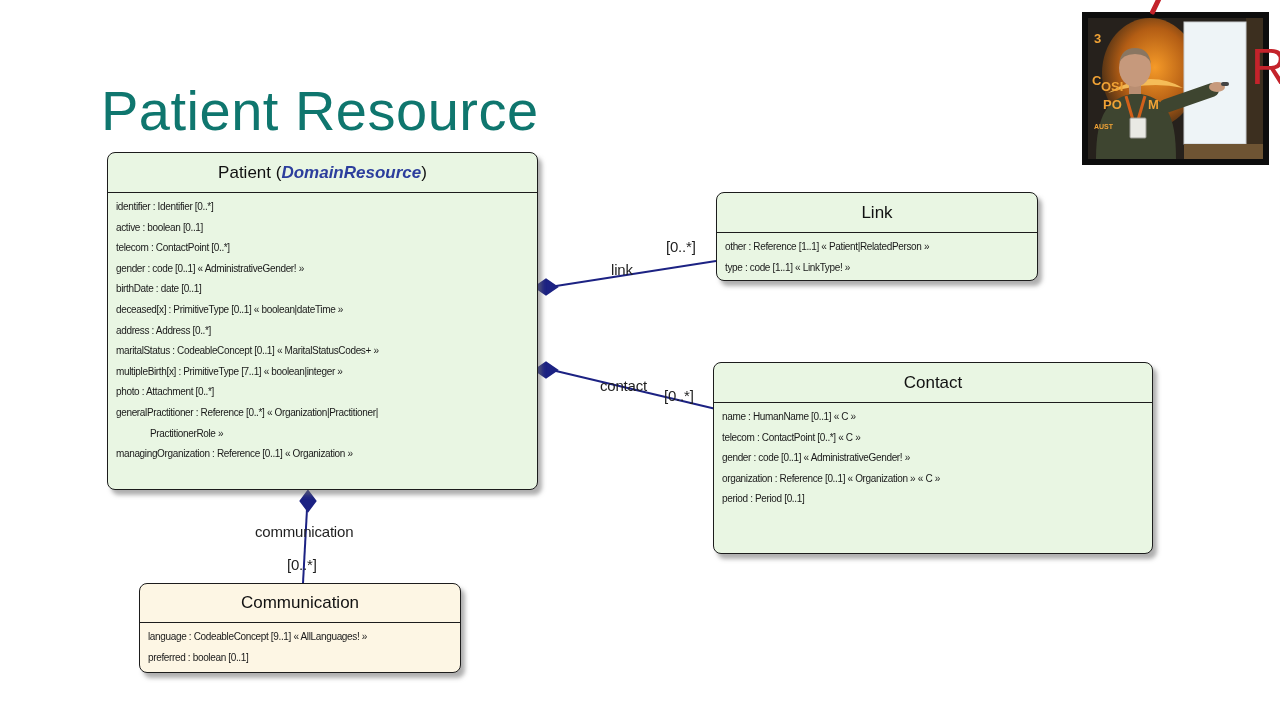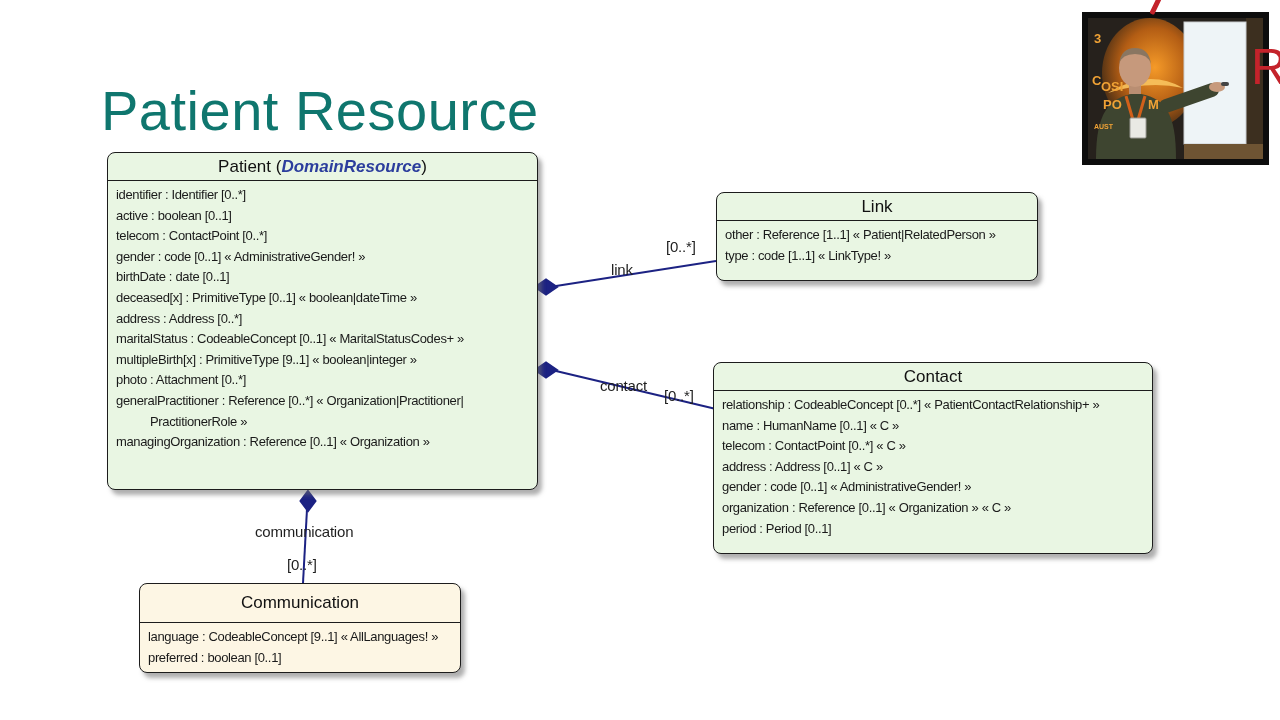--- a/index.html
+++ b/index.html
@@ -14,26 +14,26 @@
 
   
   .uml {
     position:absolute; box-sizing:border-box;
     border:1.6px solid #1c1c1c; border-radius:8px;
     box-shadow:4px 5px 4px rgba(110,110,110,0.55);
   }
   .uml.green { background:#e9f6e3; }
   .uml.cream { background:#fdf6e4; }
   .uml-header {
-    box-sizing:border-box; height:28px; display:flex; align-items:center; justify-content:center;
+    box-sizing:border-box; height:40px; display:flex; align-items:center; justify-content:center;
     border-bottom:1.6px solid #1c1c1c; font-size:17px; color:#111;
   }
   .uml-header .stereo { font-style:italic; color:#2c3e9d;font-weight:bold; }
   .uml-body {
-    padding:4px 8px 0 8px; font-size:13px; letter-spacing:-0.35px;
+    padding:4px 8px 0 8px; font-size:10px; letter-spacing:-0.35px;
     line-height:20.6px; color:#1a1a1a;
   }
   .attr-line { white-space:nowrap; }
   .attr-line.indent { padding-left:34px; }
 
   #box-patient       { left:107px; top:152px; width:431px; height:338px; }
   #box-link          { left:716px; top:192px; width:322px; height:89px;  }
   #box-contact       { left:713px; top:362px; width:440px; height:192px; }
   #box-communication { left:139px; top:583px; width:322px; height:90px;  }
   #box-communication .uml-header { height:39px; }
@@ -103,43 +103,41 @@
   </div>
   <div class="uml-body">
       <div class="attr-line">identifier : Identifier [0..*]</div>
       <div class="attr-line">active : boolean [0..1]</div>
       <div class="attr-line">telecom : ContactPoint [0..*]</div>
       <div class="attr-line">gender : code [0..1] « AdministrativeGender! »</div>
       <div class="attr-line">birthDate : date [0..1]</div>
       <div class="attr-line">deceased[x] : PrimitiveType [0..1] « boolean|dateTime »</div>
       <div class="attr-line">address : Address [0..*]</div>
       <div class="attr-line">maritalStatus : CodeableConcept [0..1] « MaritalStatusCodes+ »</div>
-      <div class="attr-line">multipleBirth[x] : PrimitiveType [9..1] « boolean|integer »</div>
+      <div class="attr-line">multipleBirth[x] : PrimitiveType [7..1] « boolean|integer »</div>
       <div class="attr-line">photo : Attachment [0..*]</div>
       <div class="attr-line">generalPractitioner : Reference [0..*] « Organization|Practitioner|</div>
       <div class="attr-line indent">PractitionerRole »</div>
       <div class="attr-line">managingOrganization : Reference [0..1] « Organization »</div>
     </div>
 </div>
 
 <div class="uml green" id="box-link">
   <div class="uml-header">Link</div>
   <div class="uml-body">
       <div class="attr-line">other : Reference [1..1] « Patient|RelatedPerson »</div>
       <div class="attr-line">type : code [1..1] « LinkType! »</div>
     </div>
 </div>
 
 <div class="uml green" id="box-contact">
   <div class="uml-header">Contact</div>
   <div class="uml-body">
-      <div class="attr-line">relationship : CodeableConcept [0..*] « PatientContactRelationship+ »</div>
       <div class="attr-line">name : HumanName [0..1] « C »</div>
       <div class="attr-line">telecom : ContactPoint [0..*] « C »</div>
-      <div class="attr-line">address : Address [0..1] « C »</div>
       <div class="attr-line">gender : code [0..1] « AdministrativeGender! »</div>
       <div class="attr-line">organization : Reference [0..1] « Organization » « C »</div>
       <div class="attr-line">period : Period [0..1]</div>
     </div>
 </div>
 
 <div class="uml cream" id="box-communication">
   <div class="uml-header">Communication</div>
   <div class="uml-body">
       <div class="attr-line">language : CodeableConcept [9..1] « AllLanguages! »</div>

